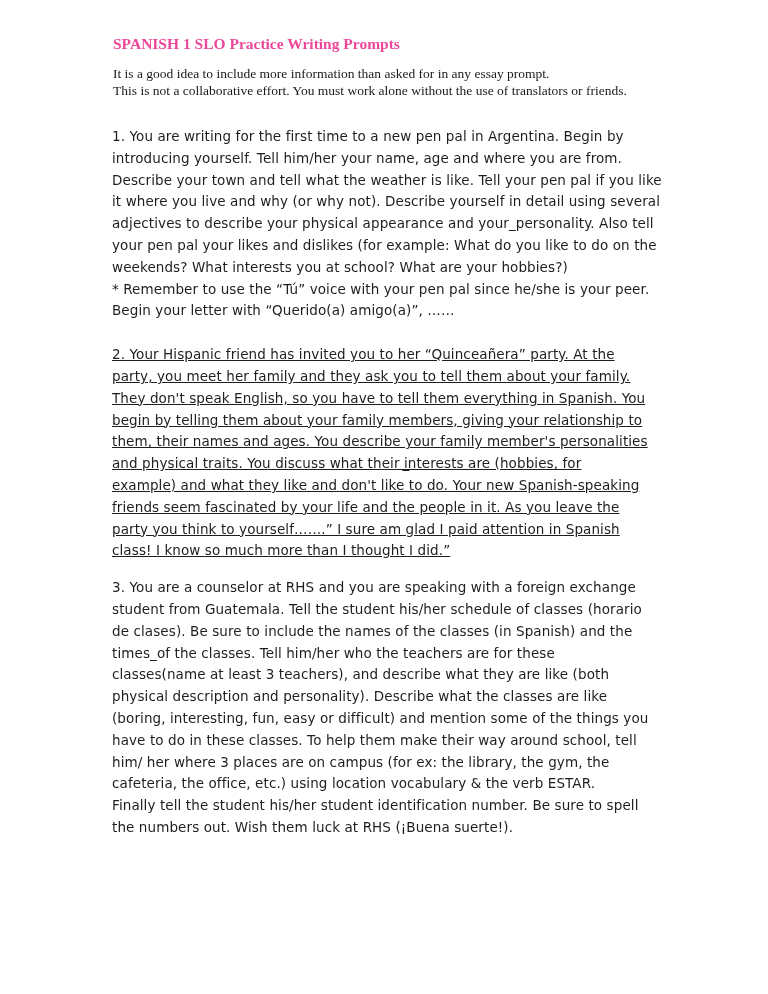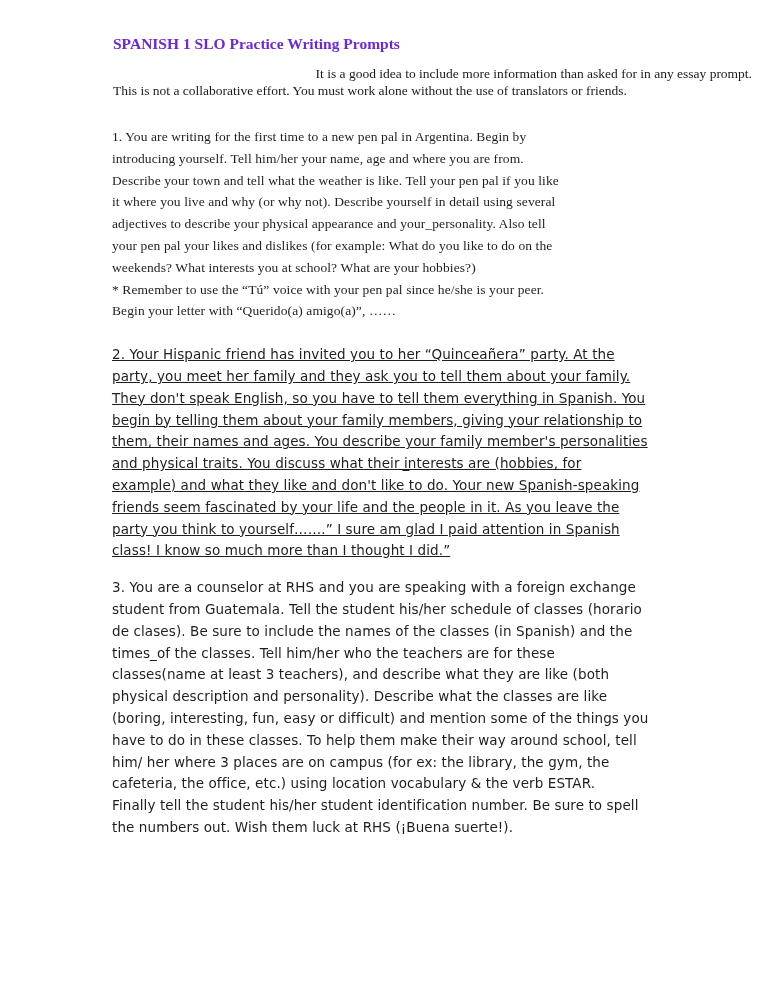--- a/index.html
+++ b/index.html
@@ -14,46 +14,45 @@
     background: #ffffff;
     overflow: hidden;
     color: #1c1c1c;
   }
   .doc-title {
     font-family: "Liberation Serif", serif;
     font-weight: bold;
     font-size: 15.5px;
     line-height: 16px;
     margin: 36px 16px 0 113px;
-    color: #6d28d9;
+    color: #ec4899;
   }
   .intro-line {
     font-family: "Liberation Serif", serif;
     font-size: 13.5px;
     line-height: 17px;
     margin: 0 16px 0 113px;
     color: #1a1a1a;
   }
   .intro-first {
     margin-top: 13px;
-    text-align: right;
   }
   .intro-bold {
     font-weight: normal;
   }
   .prompt {
     font-family: "DejaVu Sans", sans-serif;
     font-size: 13.5px;
     line-height: 21.8px;
     letter-spacing: 0.1px;
     white-space: pre-line;
     margin: 0 14px 0 112px;
     color: #1e1e1e;
   }
-  .prompt-1 { margin-top: 27px; font-family: Liberation Serif, serif; }
+  .prompt-1 { margin-top: 27px; }
   .prompt-2 { margin-top: 22px; text-decoration: underline; }
   .prompt-3 { margin-top: 15px; }
 </style>
 </head>
 <body>
 
 <div class="page">
   <div class="doc-title">SPANISH 1 SLO Practice Writing Prompts</div>
 
   <p class="intro-line intro-first">It is a good idea to include more information than asked for in any essay prompt.</p>

